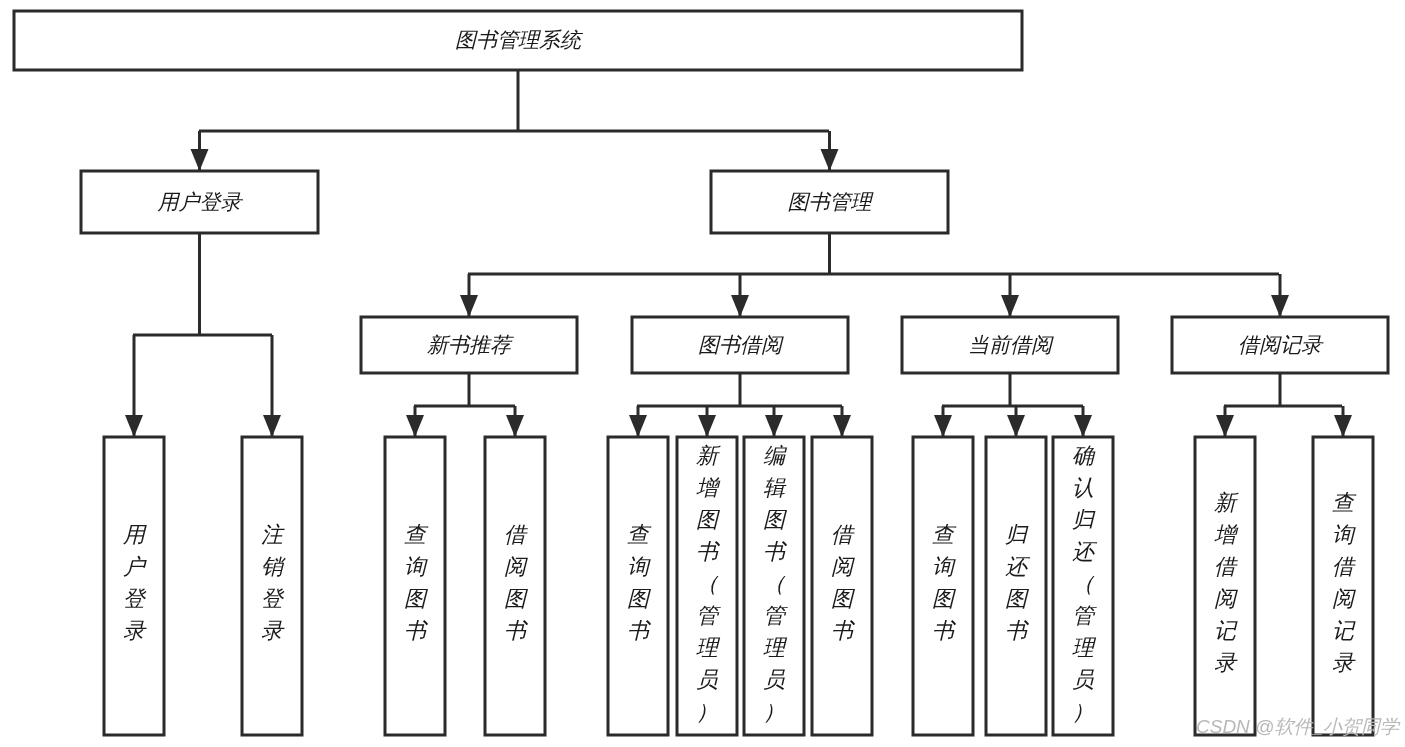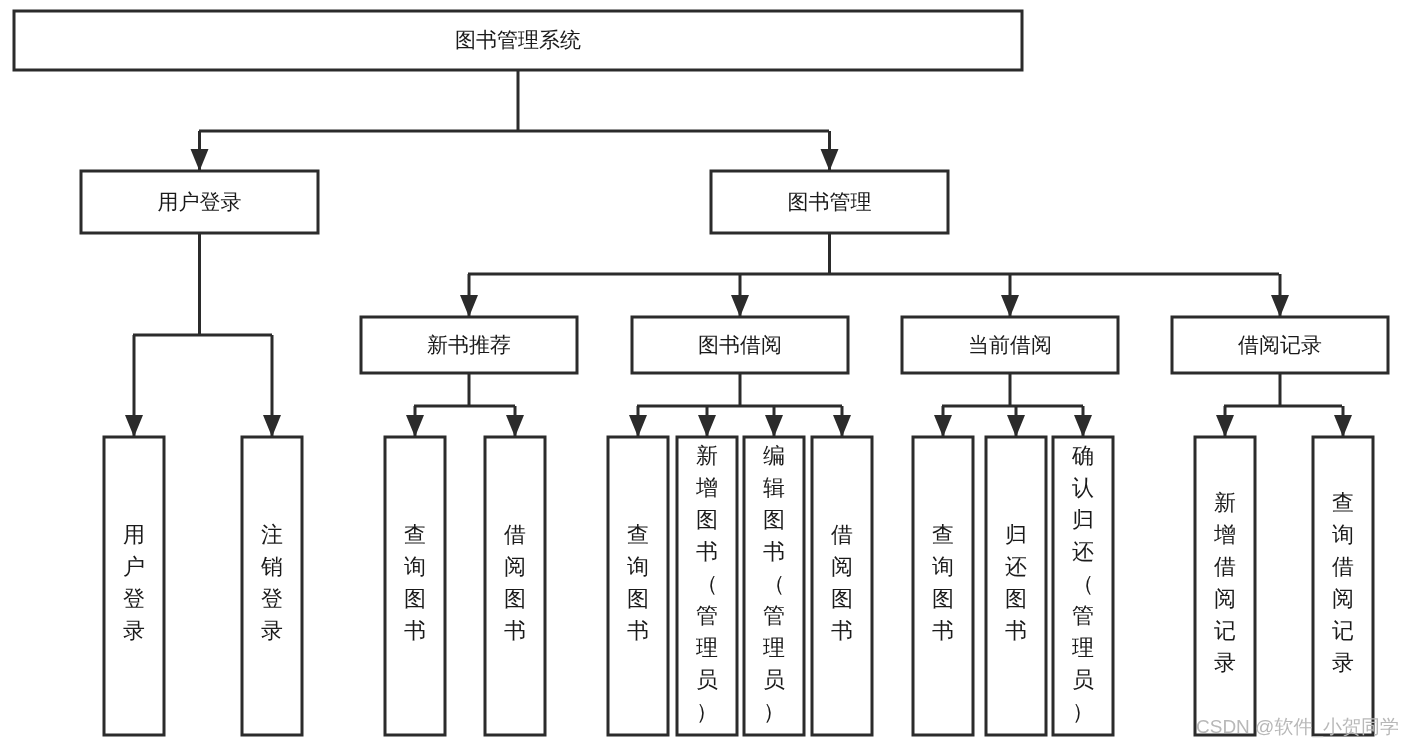--- a/index.html
+++ b/index.html
@@ -14,20 +14,21 @@
     font-family: "Liberation Sans", "DejaVu Sans", sans-serif;
     overflow: hidden;
     position: relative;
   }
   #diagram-root {
     position: absolute;
     left: 0;
     top: 0;
     width: 1405px;
     height: 747px;
+    font-style: italic;
   }
   svg.diagram-canvas {
     display: block;
     width: 1405px;
     height: 747px;
     background: #ffffff;
   }
   .node-box {
     fill: #ffffff;
     stroke: #2b2b2b;

